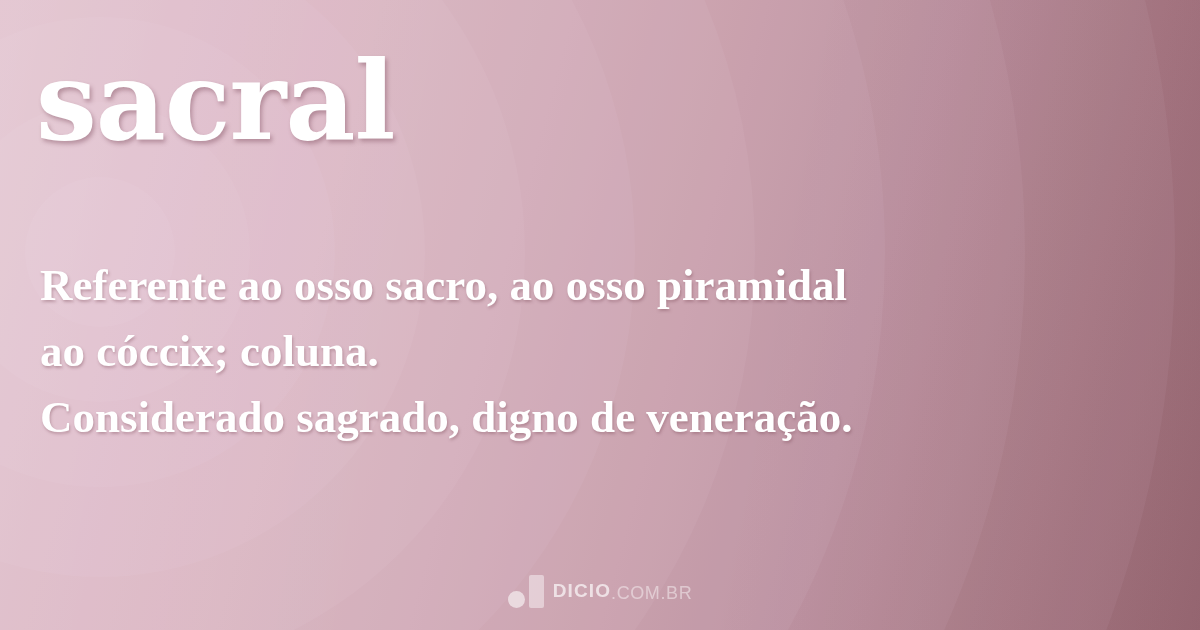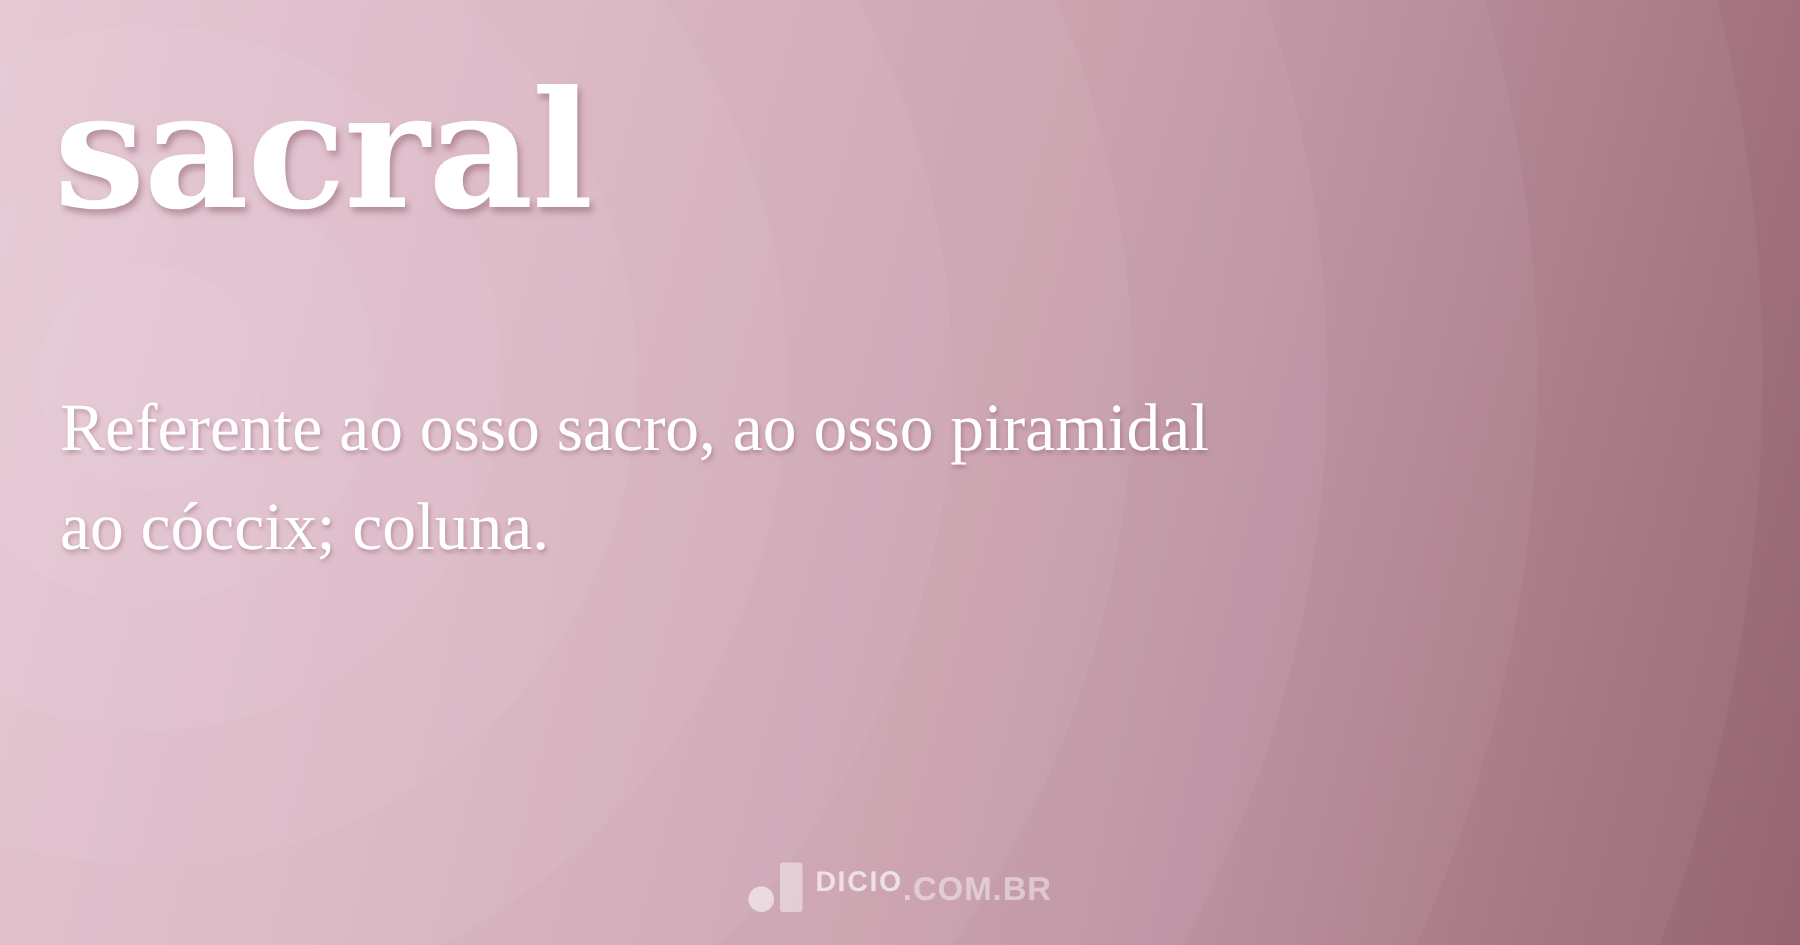--- a/index.html
+++ b/index.html
@@ -89,21 +89,21 @@
   .definition {
     position: absolute;
     left: 40px;
     top: 240px;
     width: 1110px;
   }
 
   .def-line {
     margin: 0;
     font-family: "Liberation Serif", "DejaVu Serif", serif;
-    font-weight: 400;
+    font-weight: 700;
     font-size: 45px;
     line-height: 66px;
     color: #ffffff;
     text-shadow: 1px 2px 3px rgba(120, 70, 85, 0.38);
     white-space: nowrap;
   }
 
   
   .logo {
     position: absolute;
@@ -146,22 +146,22 @@
     font-family: "Liberation Sans", "DejaVu Sans", sans-serif;
     font-weight: 700;
     font-size: 19px;
     letter-spacing: 1.1px;
     color: #ffffff;
     opacity: 0.92;
   }
   .logo-tld {
     margin-top: 3px;
     font-family: "Liberation Sans", "DejaVu Sans", sans-serif;
-    font-weight: 700;
-    font-size: 22px;
+    font-weight: 400;
+    font-size: 18px;
     letter-spacing: 0.6px;
     color: #ffffff;
     opacity: 0.62;
   }
 </style>
 </head>
 <body>
 
 <div id="card">
 
@@ -181,20 +181,21 @@
 
   <div class="vignette"></div>
 
   <div class="content">
 
     <h1 class="word">sacral</h1>
 
     <div class="definition">
       <p class="def-line">Referente ao osso sacro, ao osso piramidal</p>
       <p class="def-line">ao cóccix; coluna.</p>
+      <p class="def-line">Considerado sagrado, digno de veneração.</p>
     </div>
 
     <div class="logo">
       <div class="logo-mark">
         <span class="logo-dot"></span>
         <span class="logo-bar"></span>
       </div>
       <div class="logo-text">
         <span class="logo-name">DICIO</span>
         <span class="logo-tld">.COM.BR</span>

